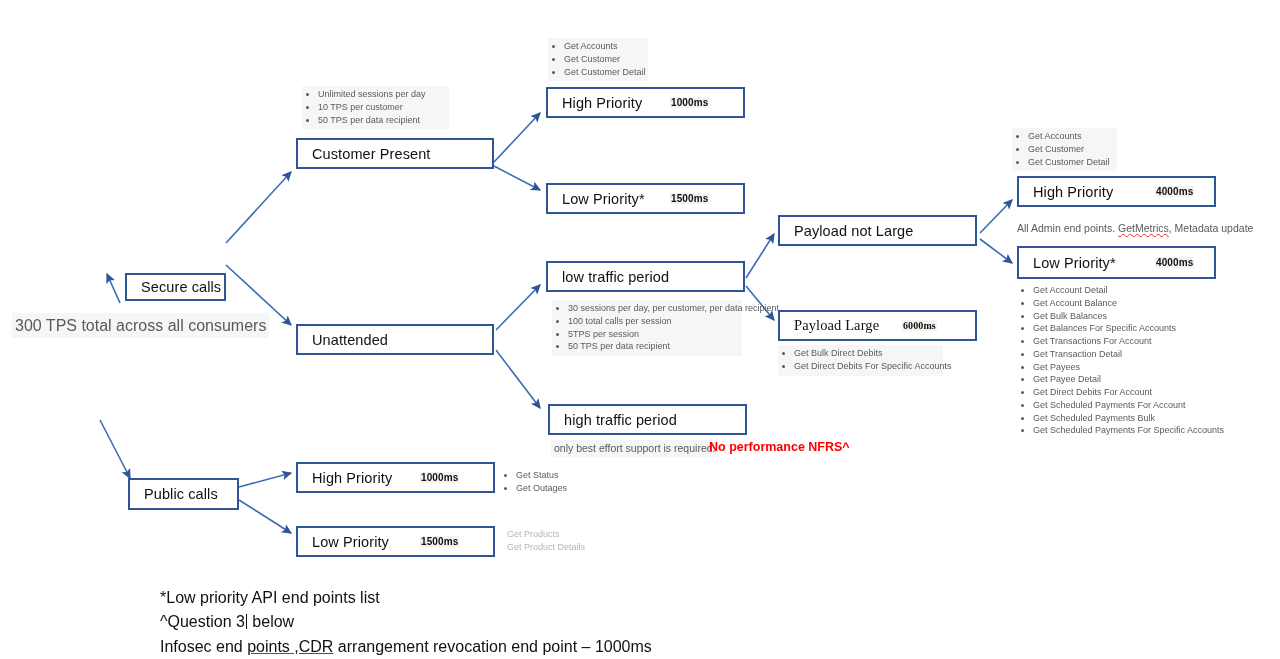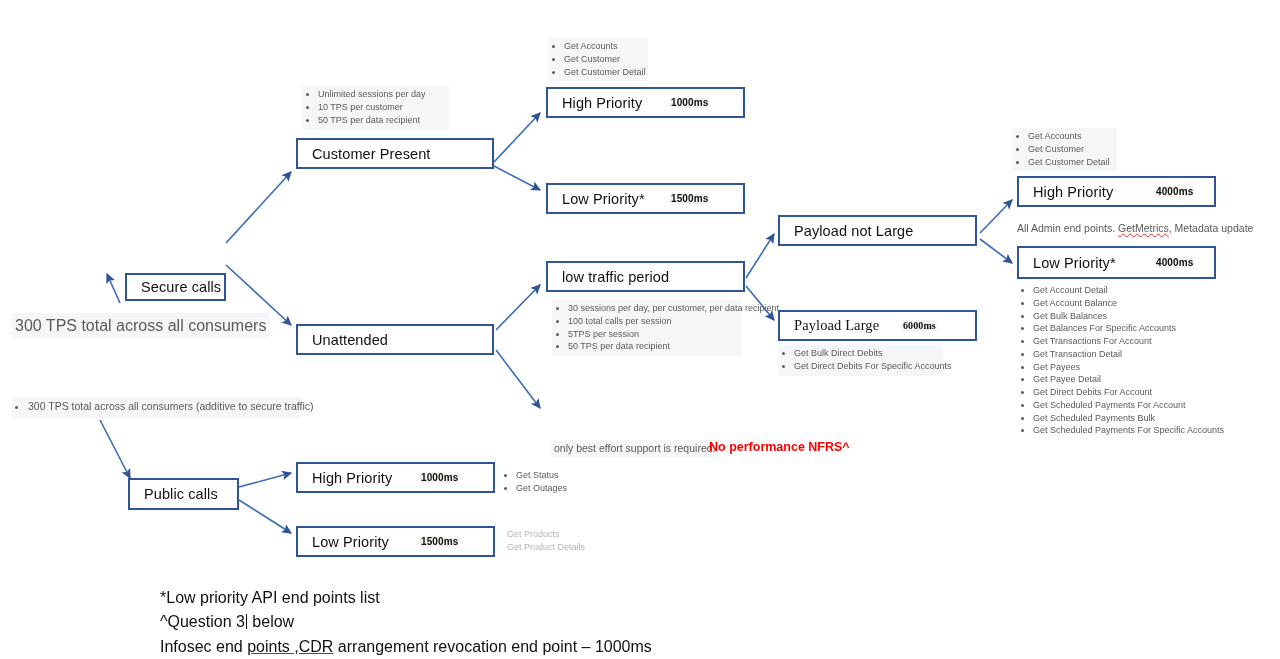--- a/index.html
+++ b/index.html
@@ -167,25 +167,20 @@
       <path d="M239,487 L 291,473"></path>
 
       <path d="M239,500 L 291,533"></path>
     </g>
   </svg>
 
   <div class="plaintext" style="left:12px; top:313px; font-size:16px;">
     <span>300 TPS total across all consumers</span>
   </div>
 
-  <div class="bullets med" style="left:12px; top:397px; width:290px;">
-    <ul>
-        <li>300 TPS total across all consumers (additive to secure traffic)</li>
-      </ul>
-  </div>
 
   <div class="node" style="left:125px; top:240px; width:101px; height:28px;margin-top:33px;">
     <span class="nlabel">Secure calls</span>
   </div>
 
   <div class="node" style="left:128px; top:478px; width:111px; height:32px;">
     <span class="nlabel">Public calls</span>
   </div>
 
   <div class="bullets" style="left:302px; top:86px; width:147px;">
@@ -228,20 +223,23 @@
 
   <div class="bullets" style="left:552px; top:300px; width:190px;">
     <ul>
       <li>30 sessions per day, per customer, per data recipient</li>
       <li>100 total calls per session</li>
       <li>5TPS per session</li>
       <li>50 TPS per data recipient</li>
     </ul>
   </div>
 
+  <div class="node" style="left:548px; top:404px; width:199px; height:31px;">
+    <span class="nlabel">high traffic period</span>
+  </div>
 
   <div class="plaintext" style="left:551px; top:440px;">
     <span>only best effort support is required.</span>
   </div>
 
   <div class="note-red" style="left:709px; top:440px;">
     <span>No performance NFRS^</span>
   </div>
 
   <div class="node" style="left:778px; top:215px; width:199px; height:31px;">

